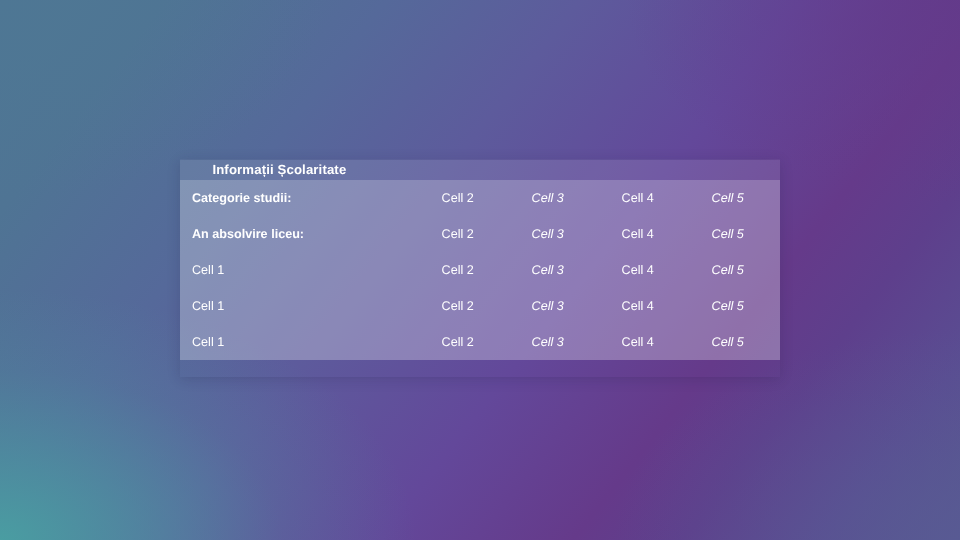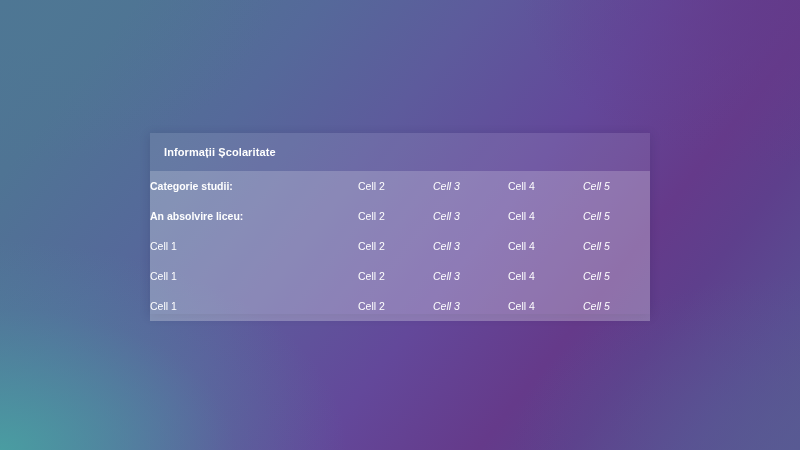--- a/index.html
+++ b/index.html
@@ -45,25 +45,25 @@
   #card {
     position: absolute;
     left: 150px;
     top: 133px;
     width: 500px;
     height: 181px;
     box-shadow: 0 2px 10px rgba(30,30,60,0.18);
   }
 
   #card-header {
-    height: 38px;
+    height: 17px;
     background: rgba(255,255,255,0.10);
     display: flex;
     align-items: center;
-    padding: 0 0 0 14px;
+    padding: 0 0 0 27px;
     box-sizing: border-box;
   }
   #card-title {
     color: #ffffff;
     font-size: 11px;
     font-weight: bold;
     letter-spacing: 0.1px;
     white-space: nowrap;
   }
 
@@ -80,21 +80,21 @@
   table.grid td {
     height: 30px;
     padding: 0;
     color: #ffffff;
     font-size: 10.5px;
     font-weight: normal;
     vertical-align: middle;
     white-space: nowrap;
     overflow: hidden;
   }
-  table.grid td.c0 { width: 208px; }
+  table.grid td.c0 { width: 208px; padding-left: 10px; }
   table.grid td.c1 { width: 75px; margin-top: 41px; }
   table.grid td.c2 { width: 75px; font-style: italic; }
   table.grid td.c3 { width: 75px; }
   table.grid td.c4 { width: 67px; font-style: italic; }
 
   table.grid tr.label-row td.c0 {
     font-weight: bold;
   }
 </style>
 </head>

